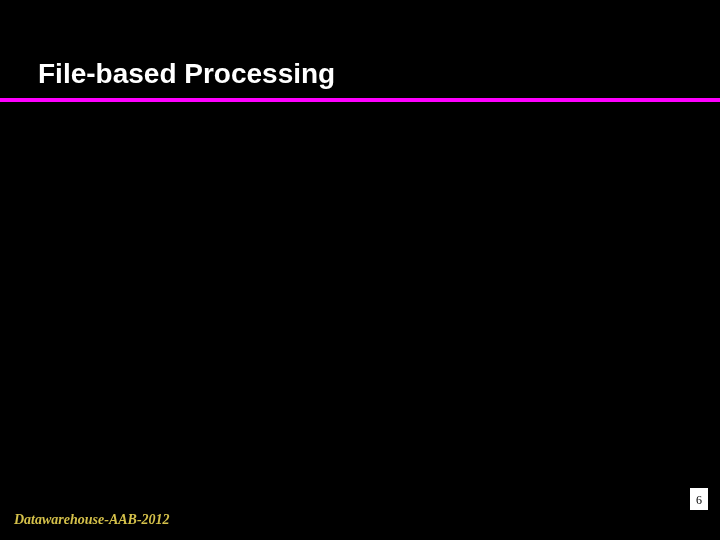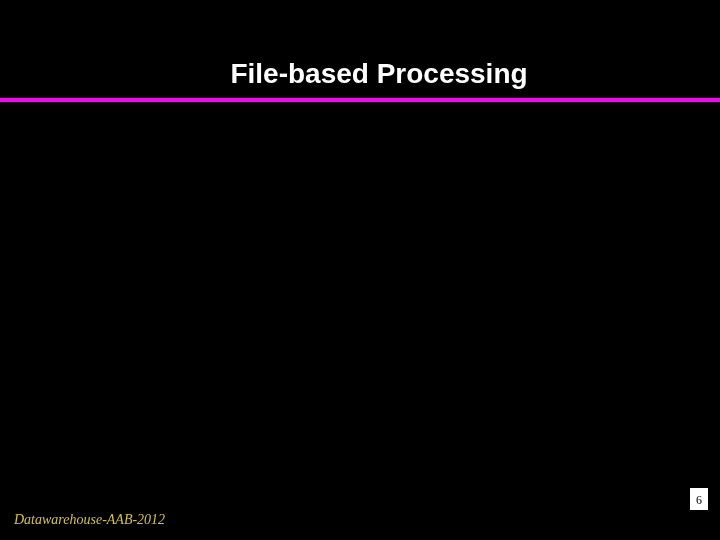--- a/index.html
+++ b/index.html
@@ -1,19 +1,18 @@
 <!DOCTYPE html>
 <html><head>
   <meta charset="utf-8">
   <style>
     * {
       margin: 0;
       padding: 0;
       box-sizing: border-box;
-      text-align: center;
     }
     body {
       width: 720px;
       height: 540px;
       background-color: #000000;
       font-family: Arial, sans-serif;
       position: relative;
       overflow: hidden;
     }
     .title-area {
@@ -33,20 +32,21 @@
       background-color: #ff00ff;
     }
     .footer {
       position: absolute;
       bottom: 12px;
       left: 14px;
       color: #d4c04a;
       font-family: 'Times New Roman', serif;
       font-style: italic;
       font-size: 14px;
+      font-weight: bold;
     }
     .page-num-box {
       position: absolute;
       bottom: 30px;
       right: 12px;
       background-color: #ffffff;
       padding: 2px 6px;
       min-width: 16px;
       text-align: right;
     }

